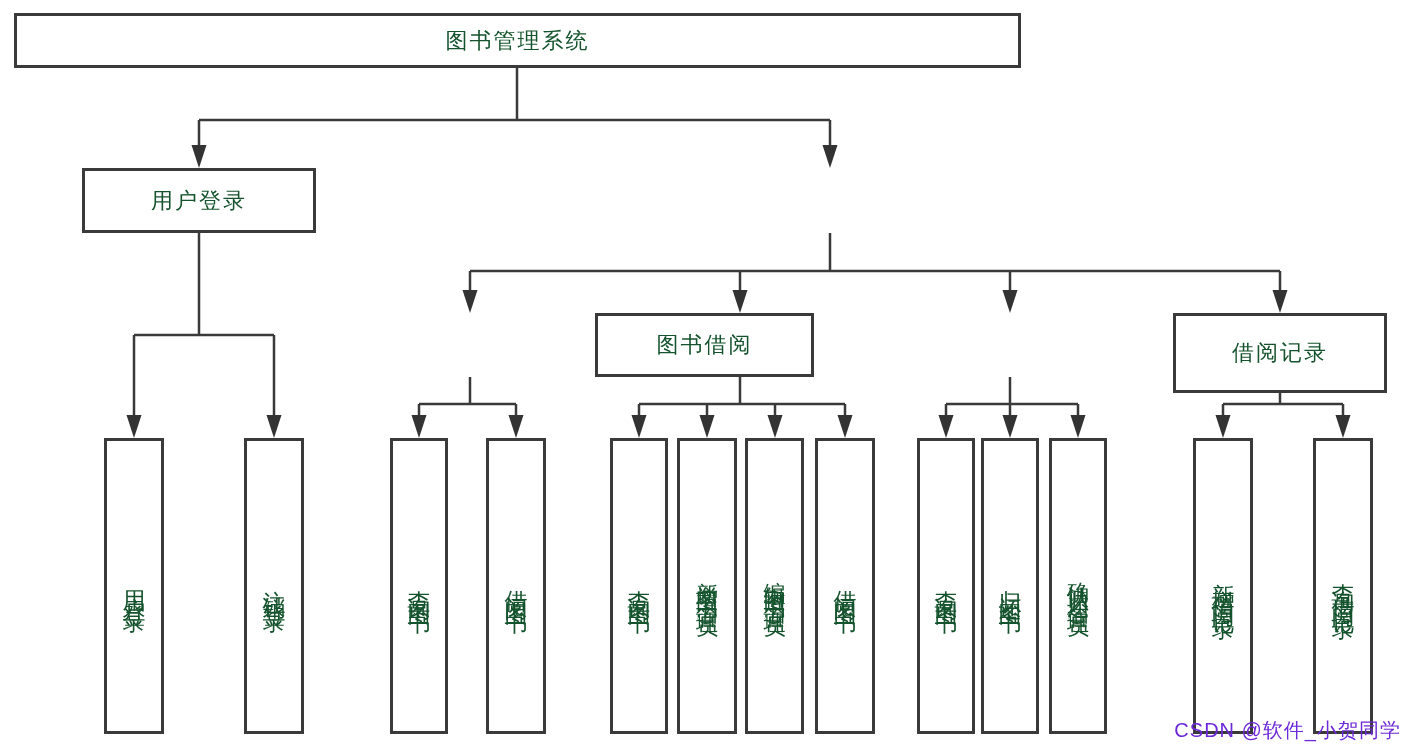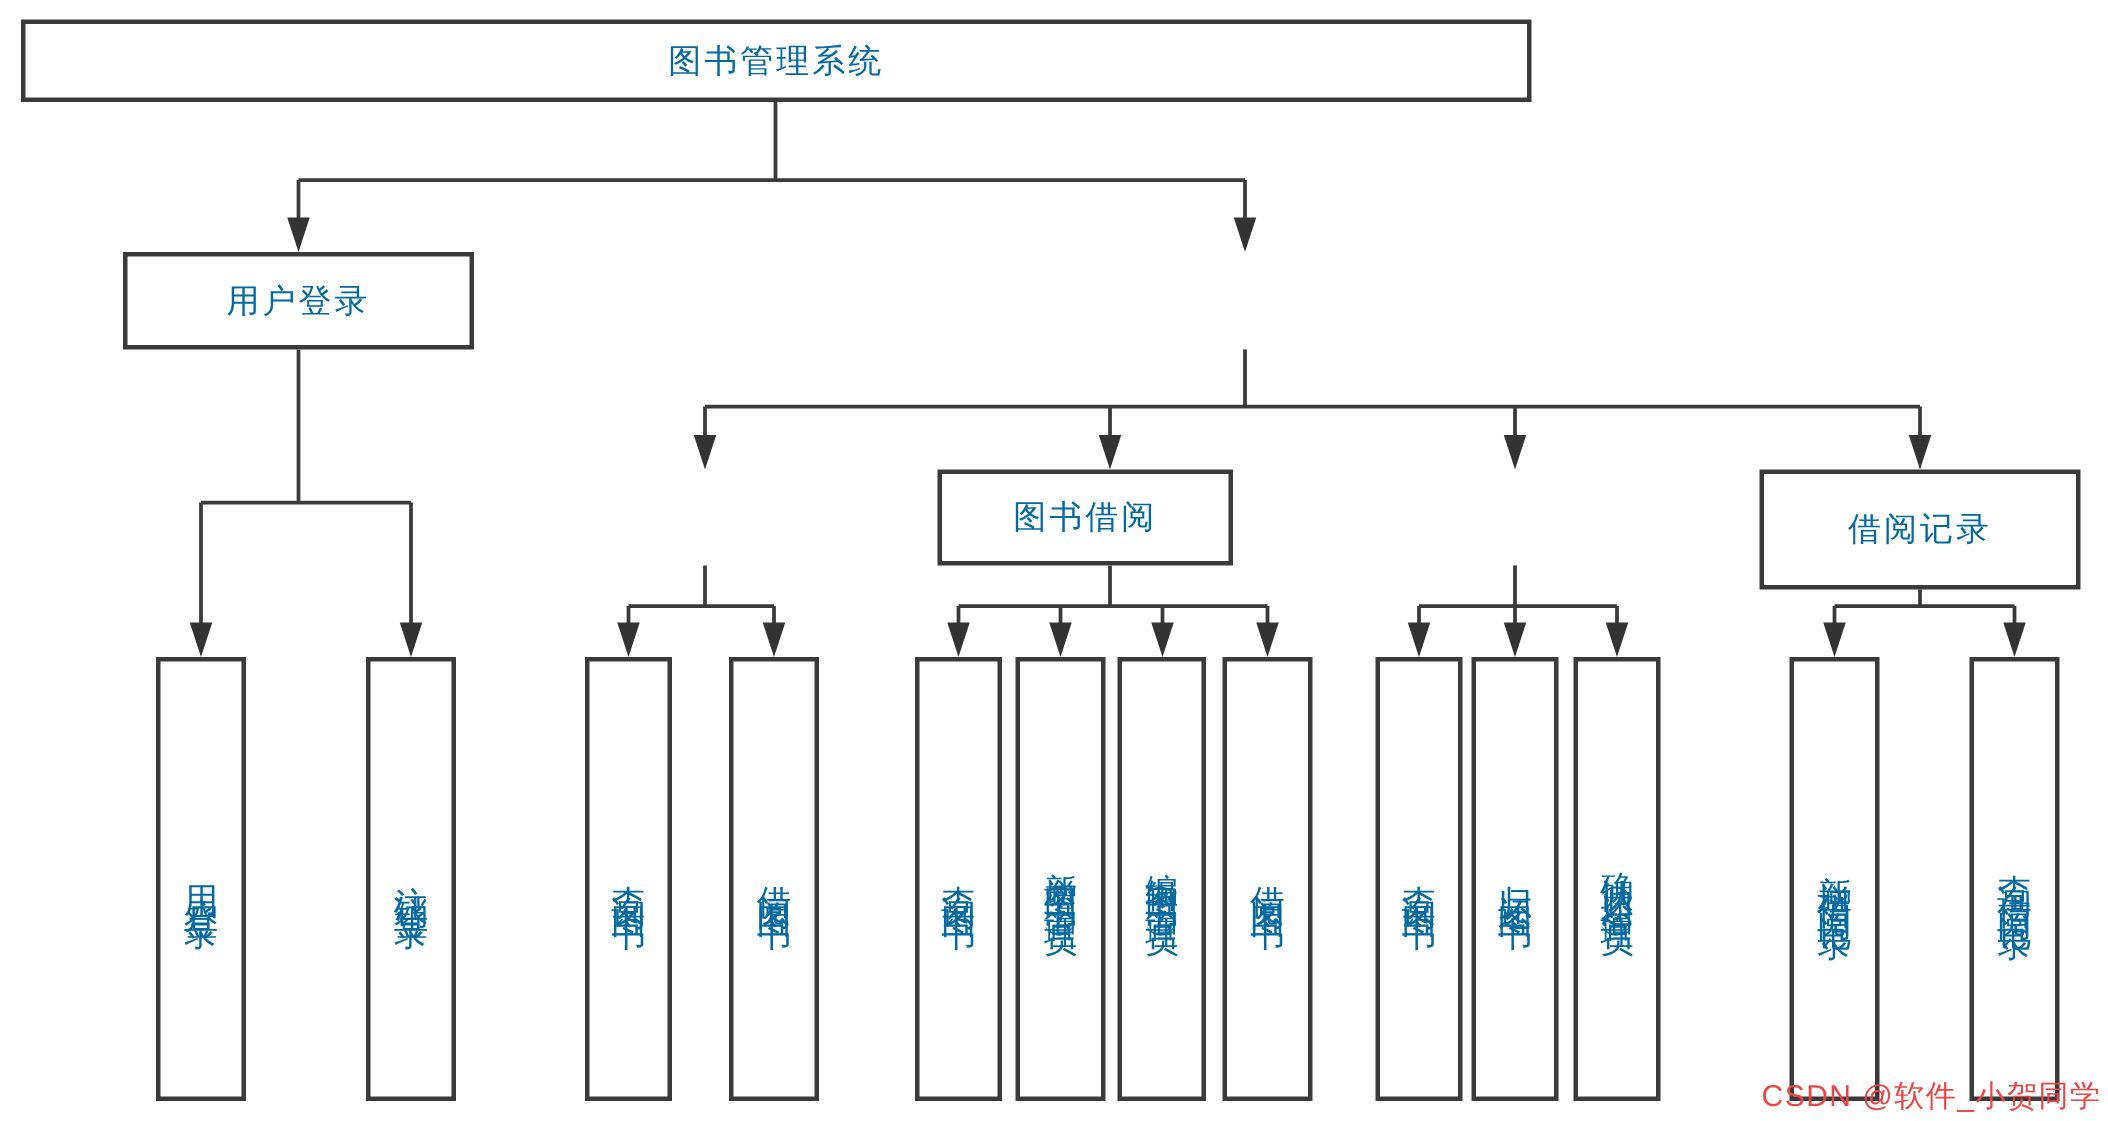--- a/index.html
+++ b/index.html
@@ -31,21 +31,21 @@
     stroke: none;
   }
   .box {
     position: absolute;
     box-sizing: border-box;
     background: #ffffff;
     border: 3px solid #3a3a3a;
     display: flex;
     align-items: center;
     justify-content: center;
-    color: #0369a1;
+    color: #14532d;
   }
   .hbox {
     font-size: 22px;
     letter-spacing: 2px;
     white-space: nowrap;
   }
   .vbox {
     writing-mode: vertical-lr;
     text-orientation: mixed;
     font-size: 23px;
@@ -54,21 +54,21 @@
   }
   .vbox.long {
     letter-spacing: 5px;
     font-size: 22px;
   }
   .watermark {
     position: absolute;
     right: 4px;
     top: 717px;
     font-size: 20px;
-    color: #ef4444;
+    color: #6d28d9;
     letter-spacing: 1px;
     white-space: nowrap;
   }
 </style>
 </head>
 <body>
 
 <div class="stage">
 
   <svg class="connectors" width="1405" height="747" viewBox="0 0 1405 747">
@@ -126,21 +126,21 @@
       <polygon points="1078,438 1070.5,415 1085.5,415"></polygon>
       <polygon points="1223,438 1215.5,415 1230.5,415"></polygon>
       <polygon points="1343,438 1335.5,415 1350.5,415"></polygon>
     </g>
   </svg>
 
   <div class="box hbox" style="left:14px; top:13px; width:1007px; height:55px">图书管理系统</div>
 
   <div class="box hbox" style="left:82px; top:168px; width:234px; height:65px">用户登录</div>
 
-  <div class="box hbox" style="left:625px; top:313px; width:197px; height:64px">图书借阅</div>
+  <div class="box hbox" style="left:595px; top:313px; width:219px; height:64px">图书借阅</div>
   <div class="box hbox" style="left:1173px; top:313px; width:214px; height:80px">借阅记录</div>
 
   <div class="box vbox" style="left:104px; top:438px; width:60px; height:296px">用户登录</div>
   <div class="box vbox" style="left:244px; top:438px; width:60px; height:296px">注销登录</div>
 
   <div class="box vbox" style="left:390px; top:438px; width:58px; height:296px">查询图书</div>
   <div class="box vbox" style="left:486px; top:438px; width:60px; height:296px">借阅图书</div>
 
   <div class="box vbox" style="left:610px; top:438px; width:58px; height:296px">查询图书</div>
   <div class="box vbox long" style="left:677px; top:438px; width:60px; height:296px">新增图书（管理员）</div>

